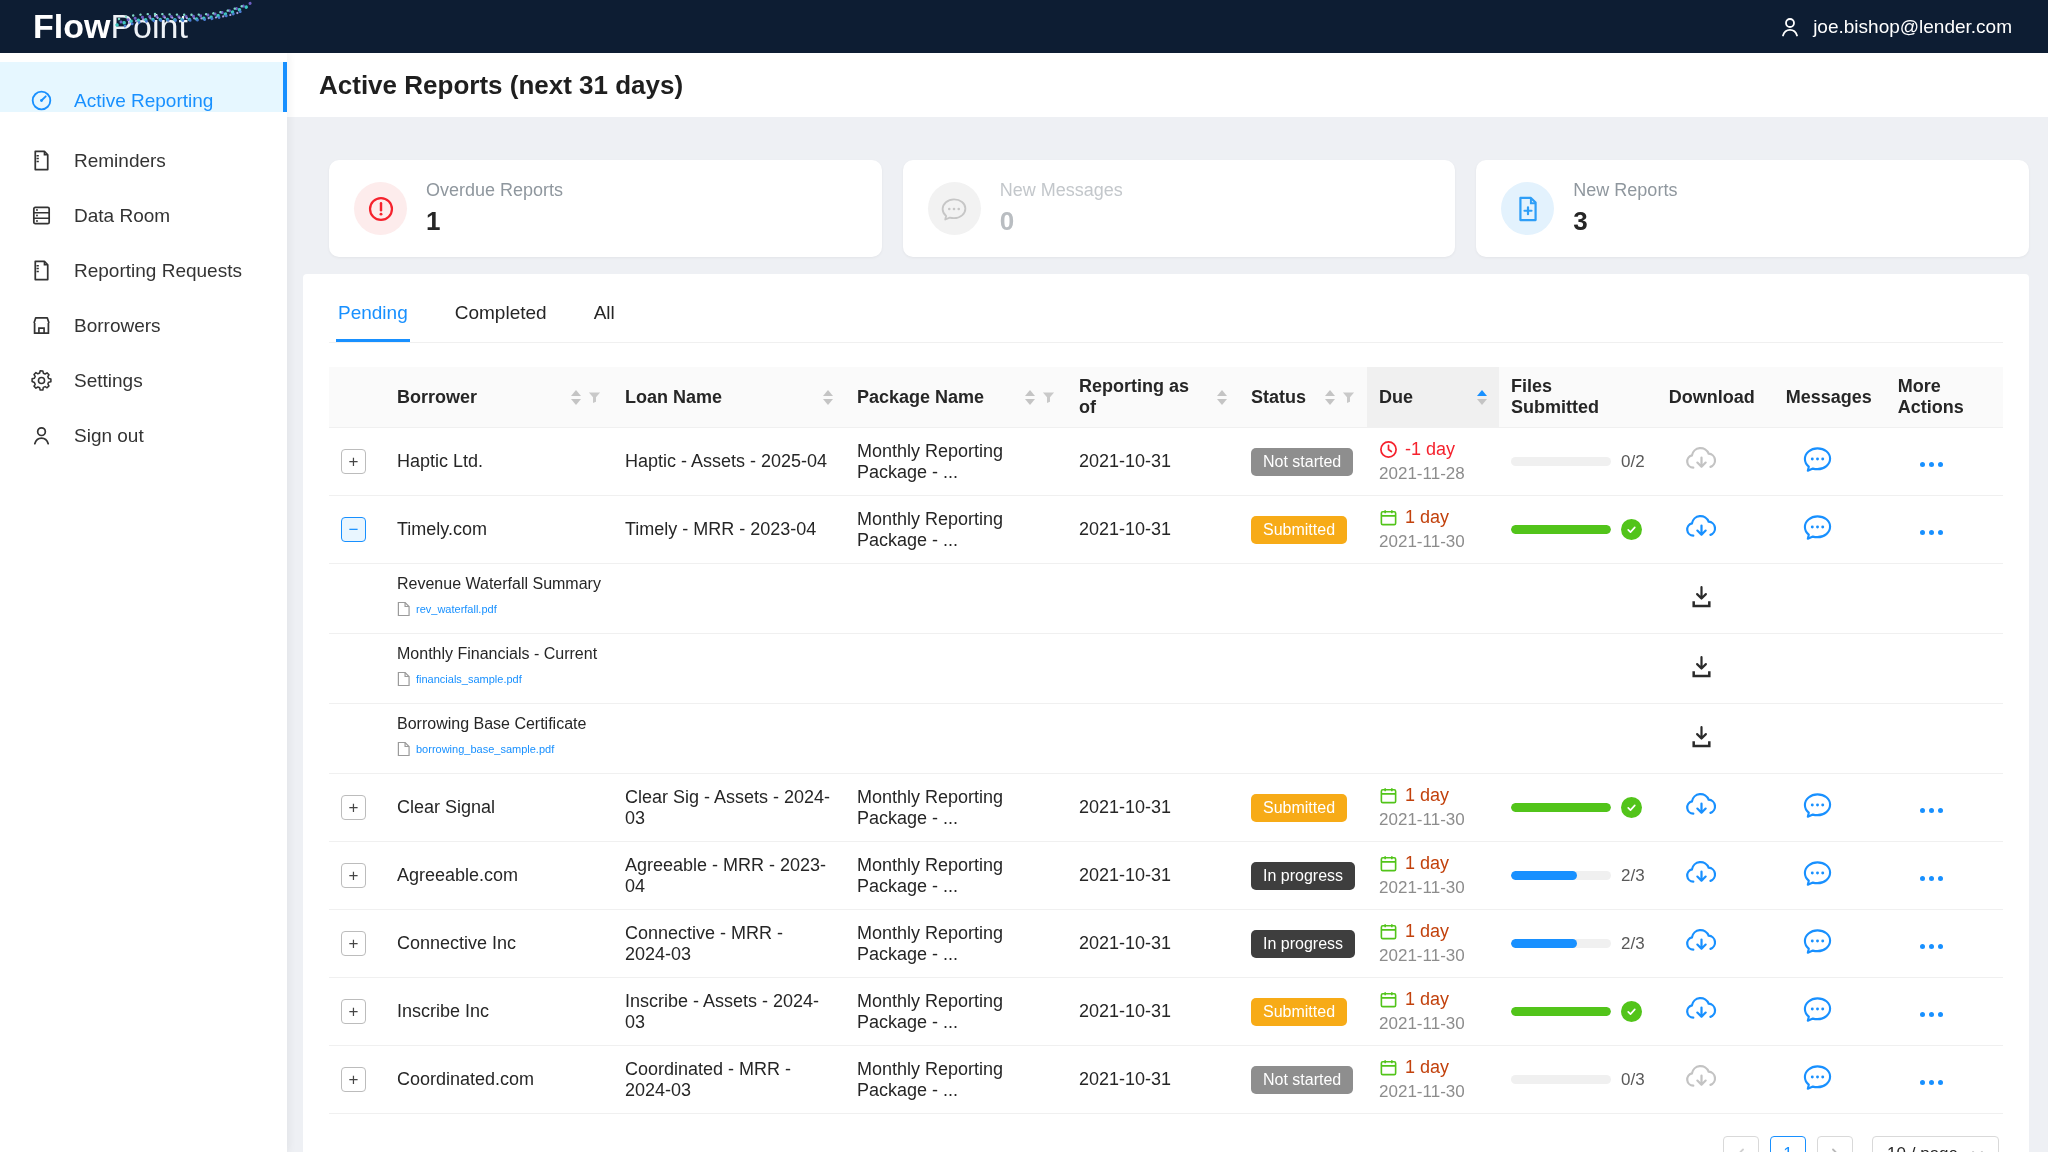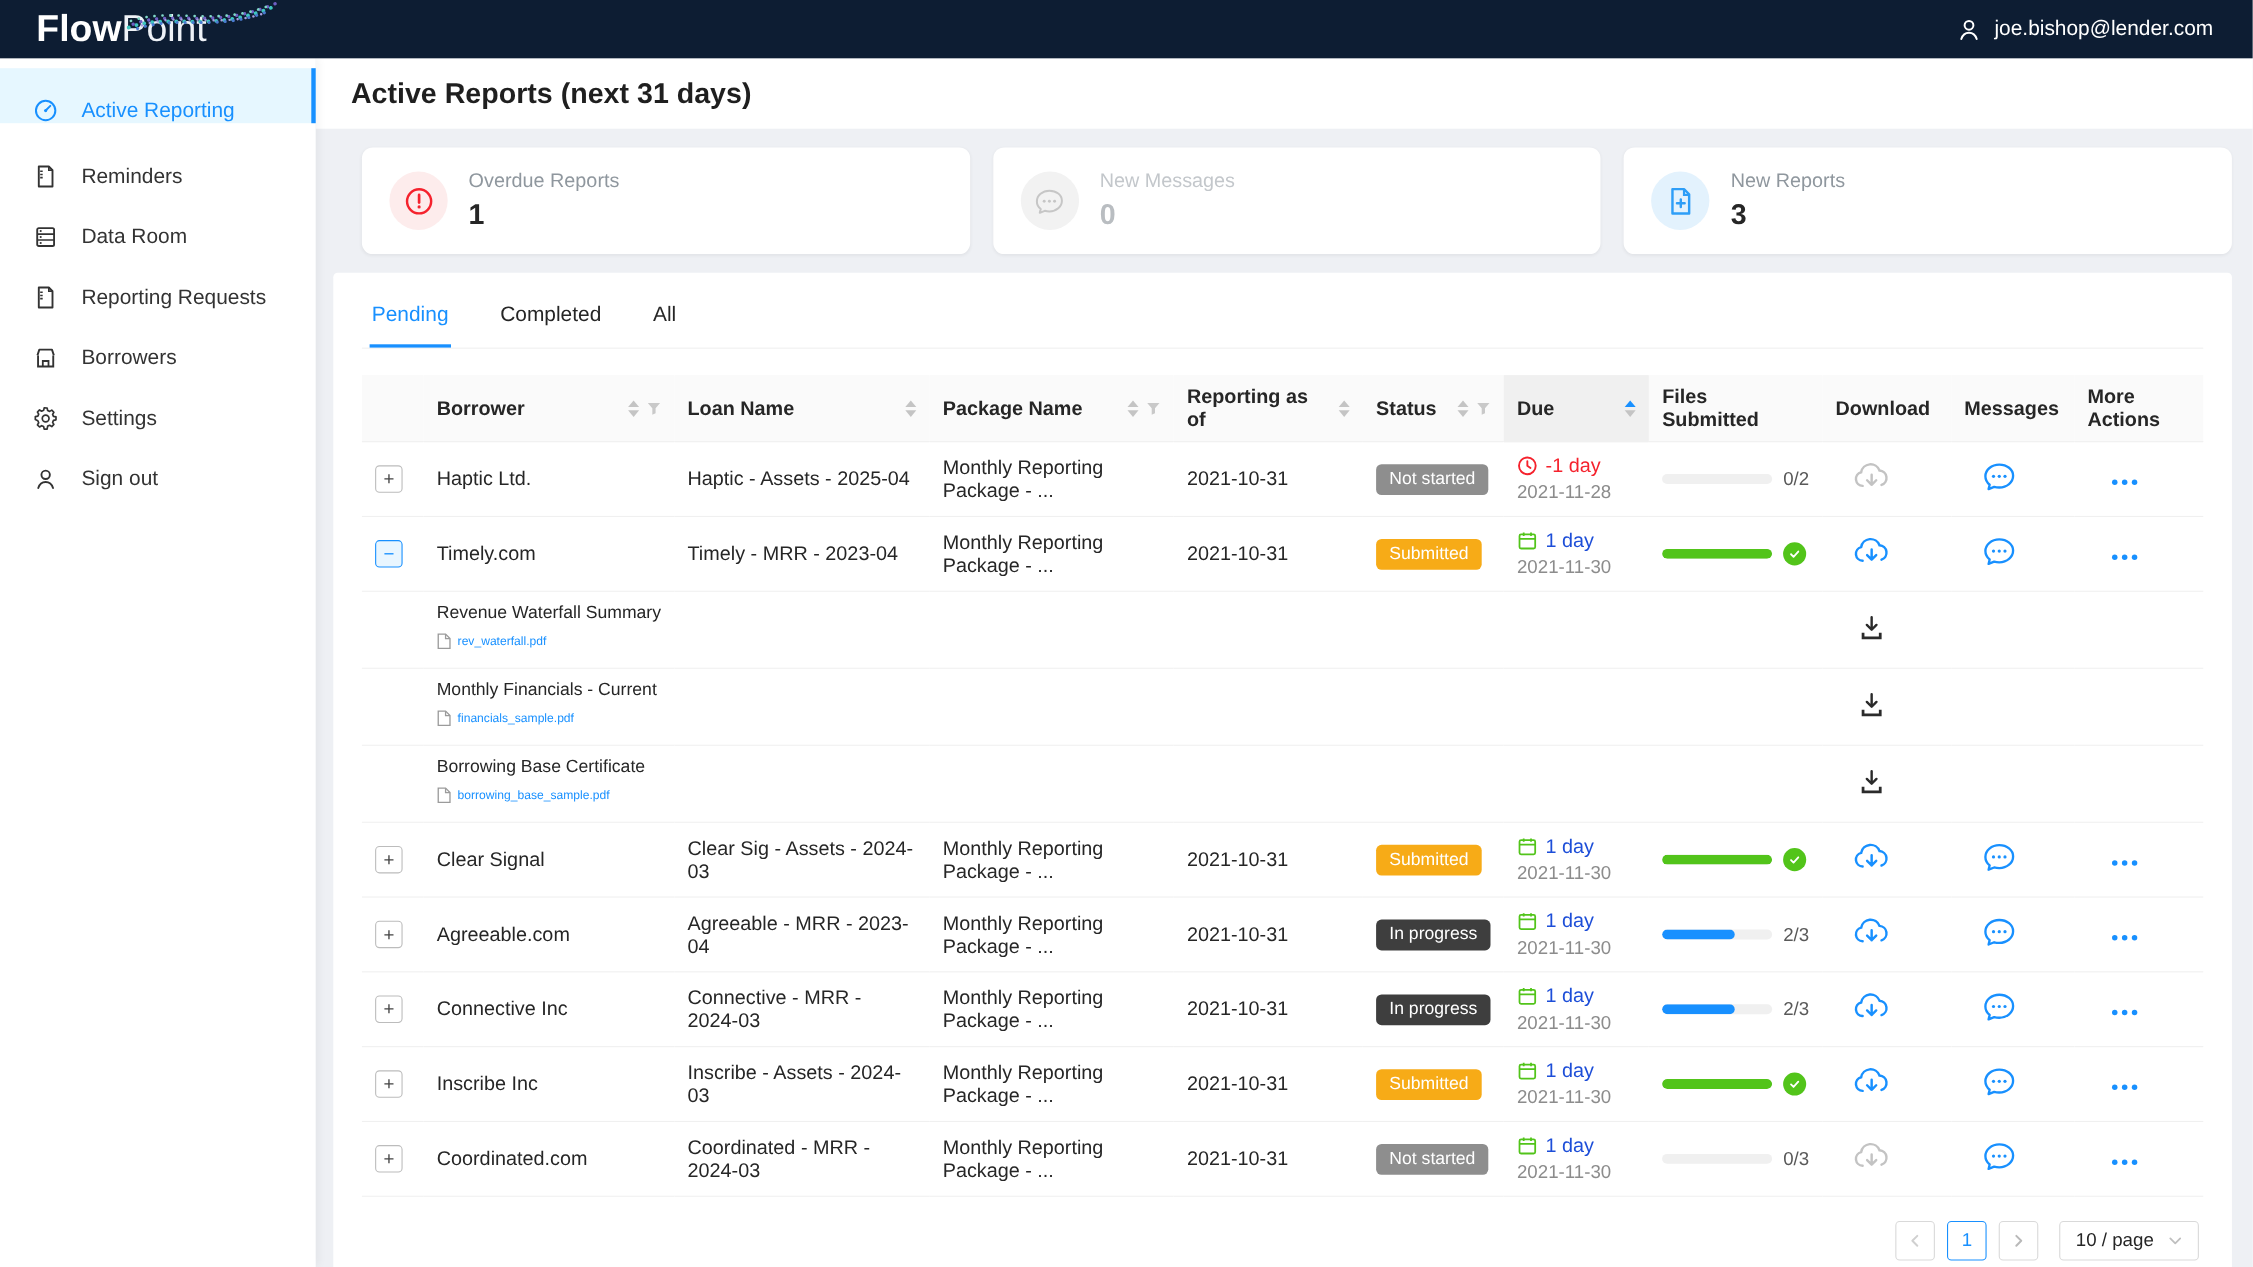--- a/index.html
+++ b/index.html
@@ -23,21 +23,21 @@
   .side-item svg { flex:none; }
   .side-item.active { background:#e6f7ff; color:#1890ff; border-right:4px solid #1890ff; height:50px; margin-bottom:5px; }
 
   
   .main { position:absolute; left:287px; top:53px; width:1761px; }
   .title-bar { background:#fff; height:64px; display:flex; align-items:center; padding-left:32px; }
   .title-bar h1 { font-size:26px; font-weight:700; color:#1f1f1f; }
   .content { padding:17px 19px 0 16px; }
 
   
-  .cards-row { display:flex; gap:21px; margin-left:26px; }
+  .cards-row { display:flex; gap:21px; margin-left:26px;margin-top:26px; }
   .card { flex:1; background:#fff; border-radius:10px; height:97px; display:flex; align-items:center;
           gap:19px; padding:0 25px; box-shadow:0 1px 3px rgba(0,0,0,.05); }
   .card-icon { width:53px; height:53px; border-radius:50%; display:flex; align-items:center; justify-content:center; flex:none; }
   .ci-red { background:#fdecec; } .ci-gray { background:#f2f2f2; } .ci-blue { background:#e3f2fd; } .ci-green { background:#eef9e6; }
   .card-label { font-size:18px; color:#8f979e; margin-bottom:5px; }
   .card-value { font-size:26px; font-weight:700; color:#262626; }
   .card.muted .card-label { color:#c3c7cb; }
   .card.muted .card-value { color:#b9bdc1; }
 
   
@@ -59,21 +59,21 @@
   .caret-up.on { border-bottom-color:#1890ff; }
 
   .expand-btn { width:25px; height:25px; border:1px solid #bcbcbc; border-radius:4px; background:#fff;
                 font-size:17px; color:#454545; text-align:center; line-height:22px; cursor:pointer; display:block; }
   .expand-btn.open { border-color:#1890ff; color:#1890ff; background:#e9f6ff; }
 
   .badge { display:inline-block; padding:5px 12px; border-radius:5px; color:#fff; font-size:16px; white-space:nowrap; }
   .bg-gray { background:#8e8e8e; } .bg-amber { background:#f7ab17; } .bg-dark { background:#3e3e3e; }
 
   .due1 { display:flex; align-items:center; gap:7px; white-space:nowrap; }
-  .due1.red { color:#f5222d; } .due1.green { color:#1d4ed8; }
+  .due1.red { color:#f5222d; } .due1.green { color:#c2410c; }
   .due-date { color:#8c8c8c; font-size:17px; margin-top:4px; }
 
   .files { display:flex; align-items:center; gap:10px; }
   .bar { width:100px; height:9px; border-radius:5px; background:#f0f0f0; overflow:hidden; flex:none; }
   .bar i { display:block; height:100%; border-radius:5px; }
   .fill-green { background:#52c41a; } .fill-blue { background:#1890ff; }
   .count { color:#595959; font-size:17px; }
   .check-badge { width:21px; height:21px; border-radius:50%; background:#52c41a; display:flex; align-items:center; justify-content:center; flex:none; }
 
   .icon-btn { background:none; border:none; cursor:pointer; display:inline-flex; align-items:center; padding:0; margin-left:16px; }

